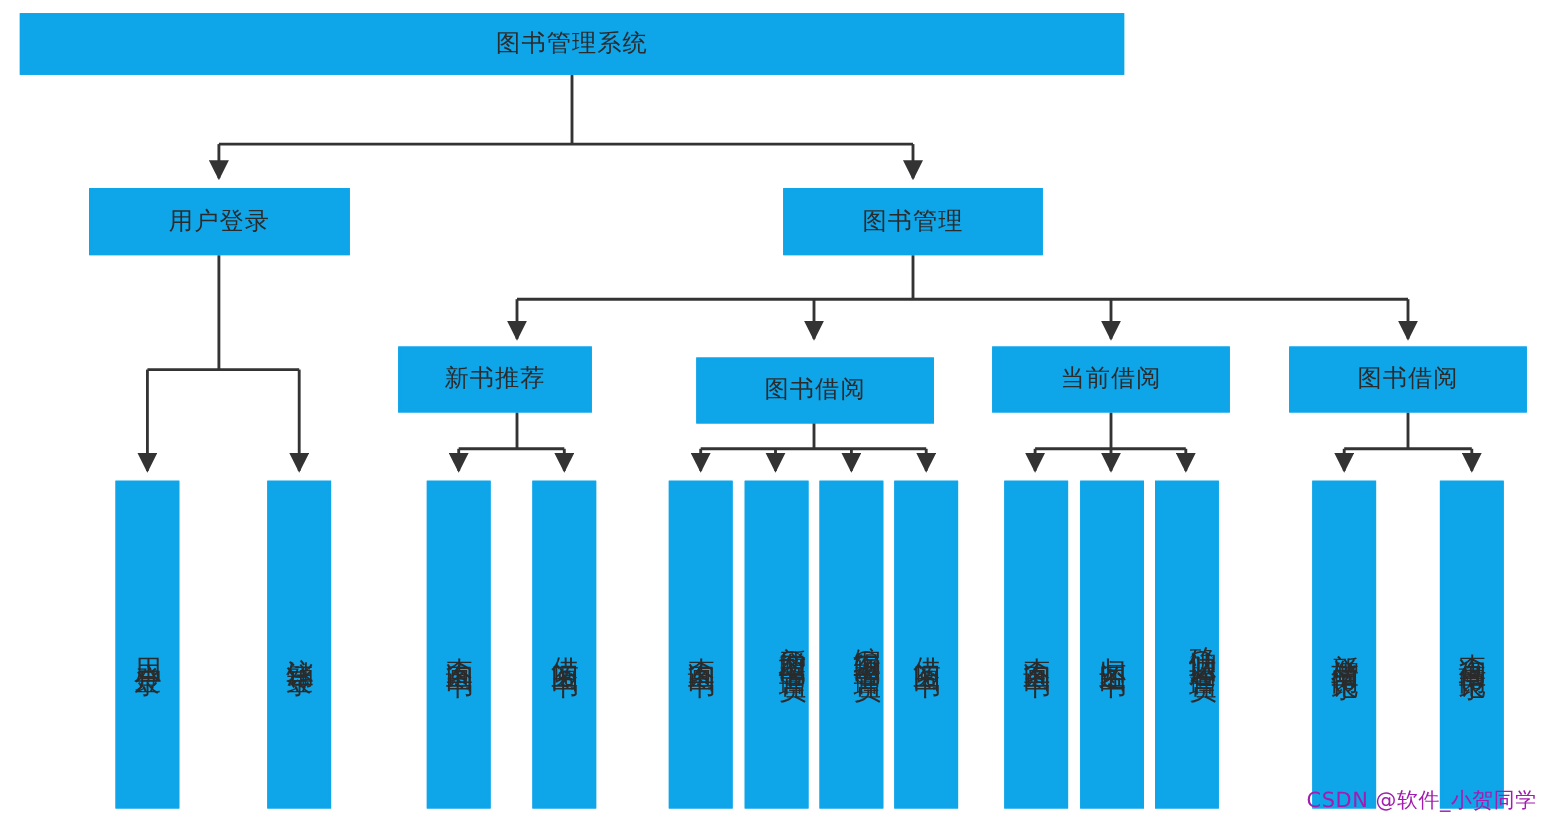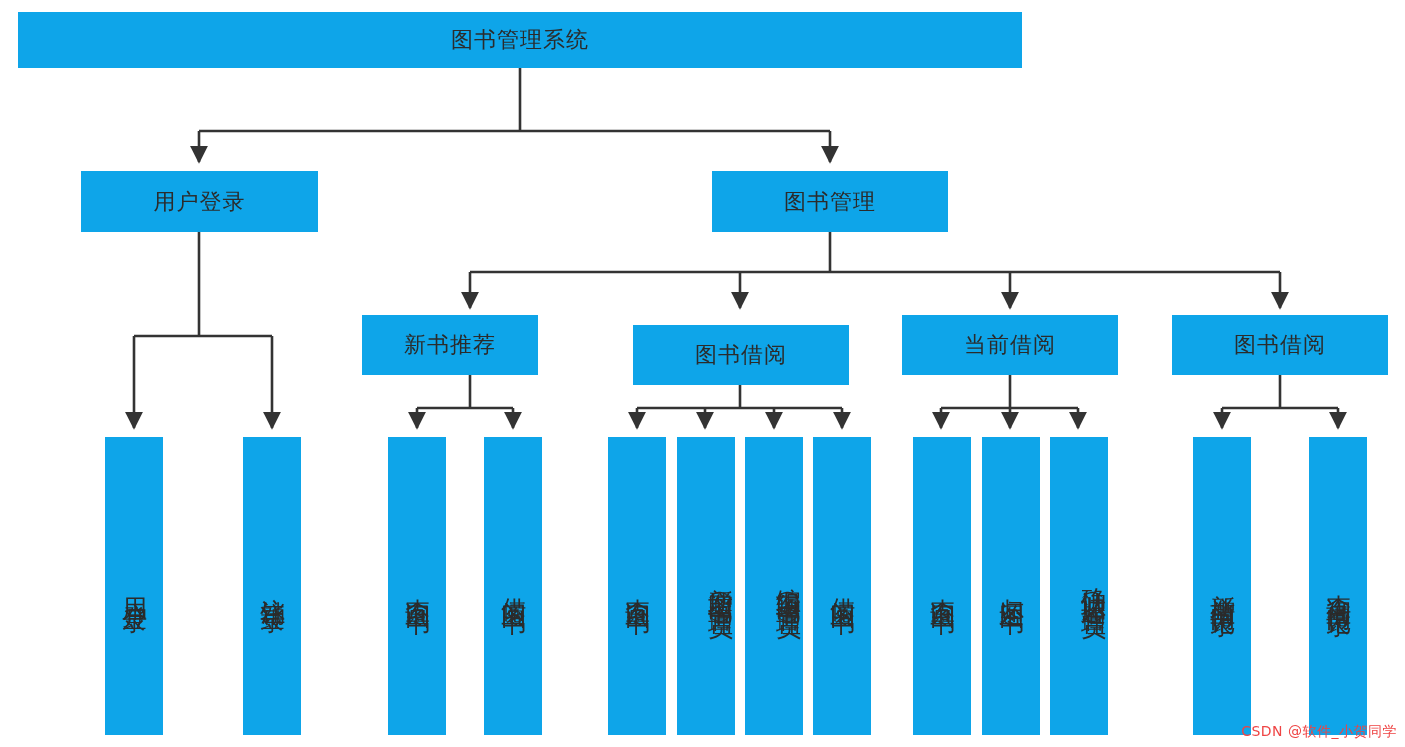--- a/index.html
+++ b/index.html
@@ -56,22 +56,22 @@
     align-items: center;
   }
   .node-label {
     display: block;
     line-height: 1.05;
   }
   #watermark {
     position: absolute;
     right: 8px;
     bottom: 6px;
-    font-size: 14px;
-    color: #ef4444;
+    font-size: 19px;
+    color: #a21caf;
     letter-spacing: 0.5px;
     white-space: nowrap;
   }
 </style>
 </head>
 <body>
 
 <div id="canvas">
 
   <svg class="lines" viewBox="0 0 1405 747" xmlns="http://www.w3.org/2000/svg">

